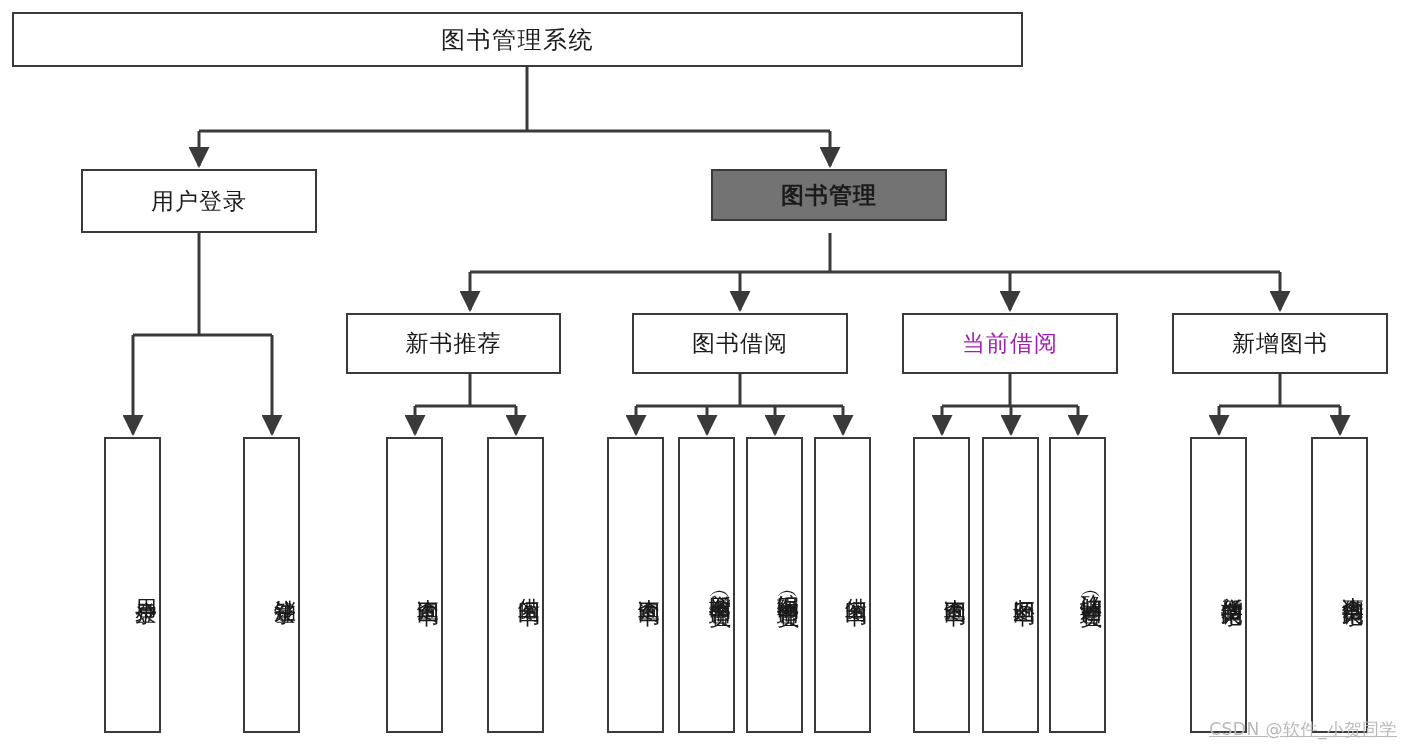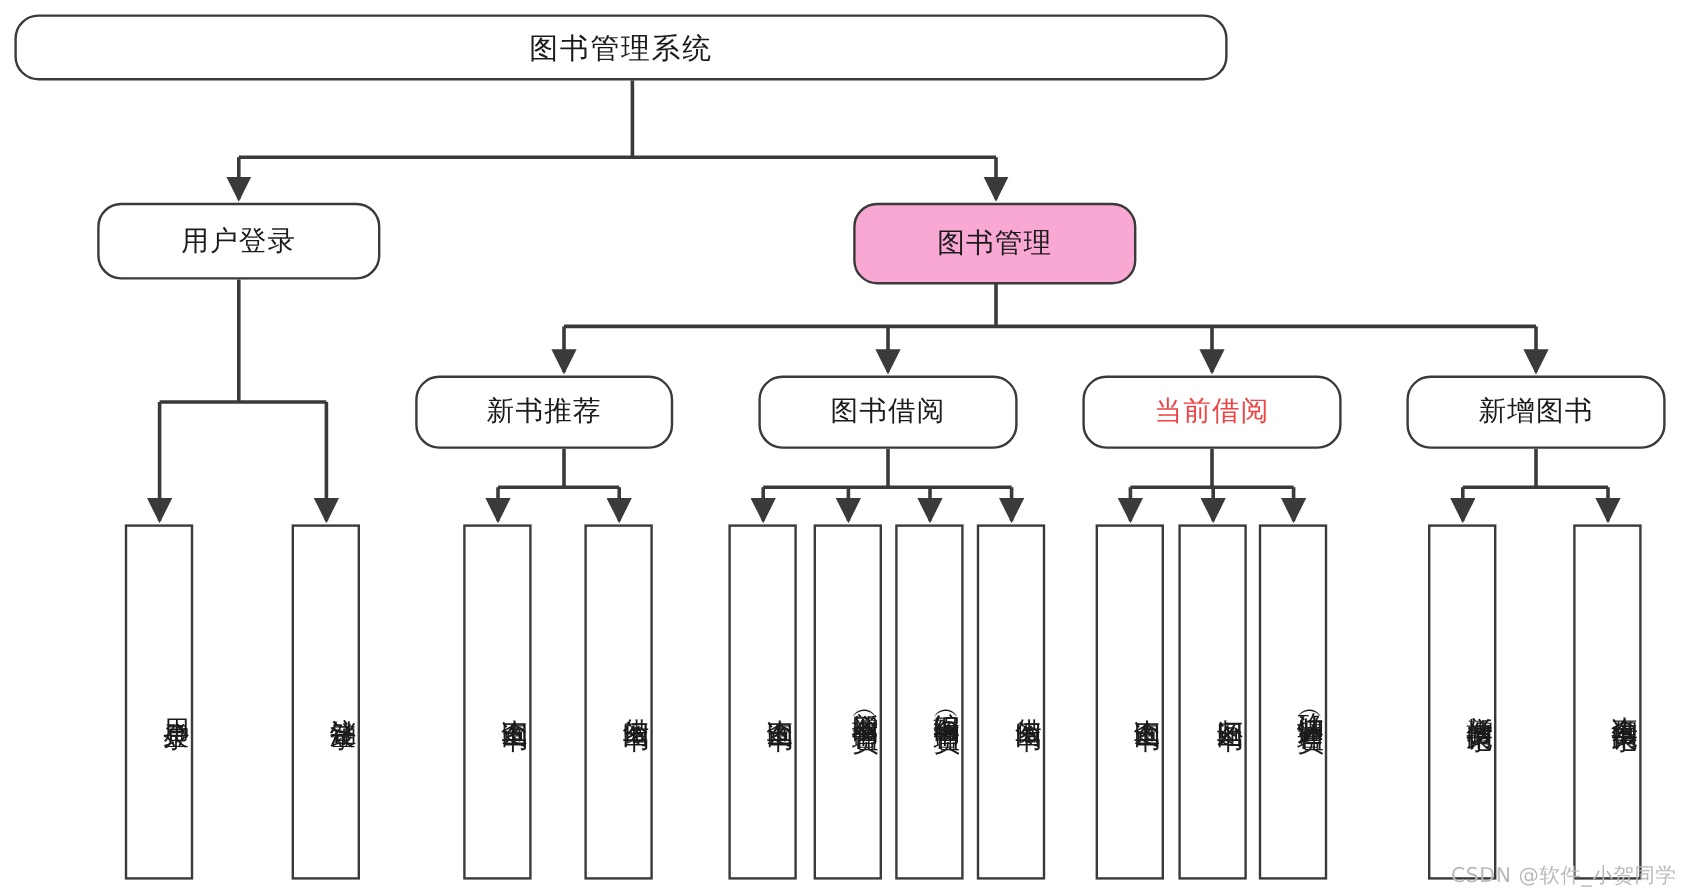--- a/index.html
+++ b/index.html
@@ -35,21 +35,20 @@
     align-items: center;
     justify-content: center;
     text-align: center;
     color: #1b1b1b;
   }
   .node.horiz {
     font-size: 23px;
     line-height: 1.25;
     letter-spacing: 1px;
     padding: 0 6px;
-    border-radius: 20px;
   }
   .node.vert {
     writing-mode: vertical-rl;
     text-orientation: upright;
     font-size: 22px;
     line-height: 1.18;
     letter-spacing: 2px;
     padding: 10px 0;
     align-items: flex-start;
     justify-content: center;
@@ -59,20 +58,21 @@
     letter-spacing: 1.5px;
   }
   #watermark {
     position: absolute;
     right: 8px;
     bottom: 6px;
     font-size: 17px;
     color: #b9b9b9;
     letter-spacing: 0.5px;
     white-space: nowrap;
+    text-decoration: underline;
   }
 </style>
 </head>
 <body>
 
 <div id="diagram-root">
 
   <svg id="edges-layer" viewBox="0 0 1405 747" width="1405" height="747" xmlns="http://www.w3.org/2000/svg">
     <defs>
       <marker id="arrow" viewBox="0 0 10 10" refX="9" refY="5" markerWidth="7" markerHeight="7" orient="auto-start-reverse">
@@ -119,25 +119,25 @@
       <path d="M 1280 374 L 1280 406"></path>
       <path d="M 1219 406 L 1340 406"></path>
       <path d="M 1219 406 L 1219 434" marker-end="url(#arrow)"></path>
       <path d="M 1340 406 L 1340 434" marker-end="url(#arrow)"></path>
     </g>
   </svg>
 
   <div class="node horiz root" style="left: 12px; top: 12px; width: 1011px; height: 55px; border-color: rgb(58, 58, 58); background: rgb(255, 255, 255); color: rgb(27, 27, 27);">图书管理系统</div>
 
   <div class="node horiz" style="left: 81px; top: 169px; width: 236px; height: 64px; border-color: rgb(58, 58, 58); background: rgb(255, 255, 255); color: rgb(27, 27, 27);">用户登录</div>
-  <div class="node horiz" style="left: 711px; top: 169px; width: 236px; height: 68px; border-color: rgb(58, 58, 58); background: #f9a8d4; color: rgb(27, 27, 27);">图书管理</div>
+  <div class="node horiz" style="left: 711px; top: 169px; width: 236px; height: 52px; border-color: rgb(58, 58, 58); background: #737373; color: rgb(27, 27, 27); font-weight: bold;">图书管理</div>
 
   <div class="node horiz" style="left: 346px; top: 313px; width: 215px; height: 61px; border-color: rgb(58, 58, 58); background: rgb(255, 255, 255); color: rgb(27, 27, 27);">新书推荐</div>
   <div class="node horiz" style="left: 632px; top: 313px; width: 216px; height: 61px; border-color: rgb(58, 58, 58); background: rgb(255, 255, 255); color: rgb(27, 27, 27);">图书借阅</div>
-  <div class="node horiz" style="left: 902px; top: 313px; width: 216px; height: 61px; border-color: rgb(58, 58, 58); background: rgb(255, 255, 255); color: #ef4444;">当前借阅</div>
+  <div class="node horiz" style="left: 902px; top: 313px; width: 216px; height: 61px; border-color: rgb(58, 58, 58); background: rgb(255, 255, 255); color: #a21caf;">当前借阅</div>
   <div class="node horiz" style="left: 1172px; top: 313px; width: 216px; height: 61px; border-color: rgb(58, 58, 58); background: rgb(255, 255, 255); color: rgb(27, 27, 27);">新增图书</div>
 
   <div class="node vert" style="left: 104px; top: 437px; width: 57px; height: 296px; border-color: rgb(58, 58, 58); background: rgb(255, 255, 255); color: rgb(27, 27, 27);">用户登录</div>
   <div class="node vert" style="left: 243px; top: 437px; width: 57px; height: 296px; border-color: rgb(58, 58, 58); background: rgb(255, 255, 255); color: rgb(27, 27, 27);">注销登录</div>
   <div class="node vert" style="left: 386px; top: 437px; width: 57px; height: 296px; border-color: rgb(58, 58, 58); background: rgb(255, 255, 255); color: rgb(27, 27, 27);">查询图书</div>
   <div class="node vert" style="left: 487px; top: 437px; width: 57px; height: 296px; border-color: rgb(58, 58, 58); background: rgb(255, 255, 255); color: rgb(27, 27, 27);">借阅图书</div>
   <div class="node vert" style="left: 607px; top: 437px; width: 57px; height: 296px; border-color: rgb(58, 58, 58); background: rgb(255, 255, 255); color: rgb(27, 27, 27);">查询图书</div>
   <div class="node vert" style="left: 678px; top: 437px; width: 57px; height: 296px; border-color: rgb(58, 58, 58); background: rgb(255, 255, 255); color: rgb(27, 27, 27);">新增图书（管理员）</div>
   <div class="node vert" style="left: 746px; top: 437px; width: 57px; height: 296px; border-color: rgb(58, 58, 58); background: rgb(255, 255, 255); color: rgb(27, 27, 27);">编辑图书（管理员）</div>
   <div class="node vert" style="left: 814px; top: 437px; width: 57px; height: 296px; border-color: rgb(58, 58, 58); background: rgb(255, 255, 255); color: rgb(27, 27, 27);">借阅图书</div>

